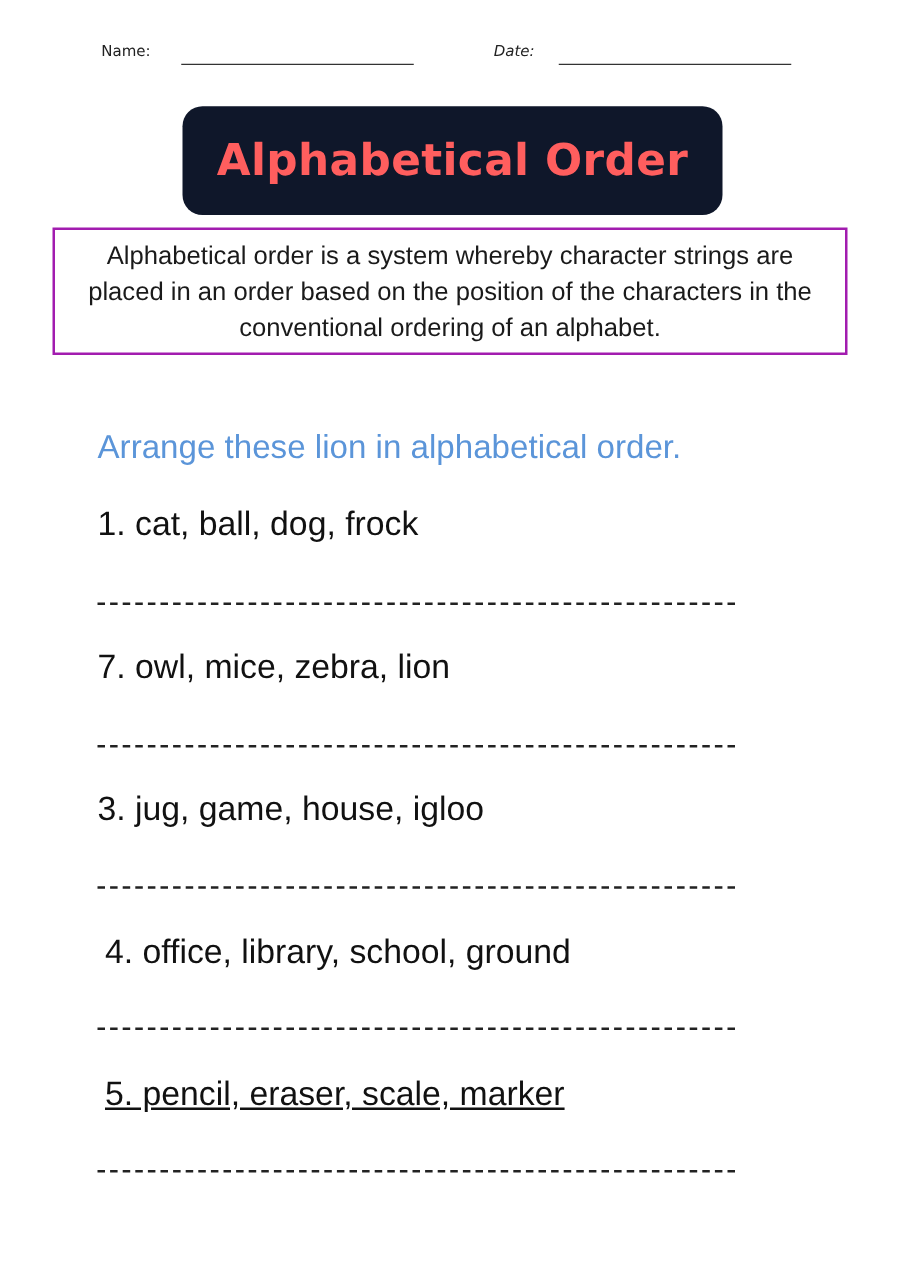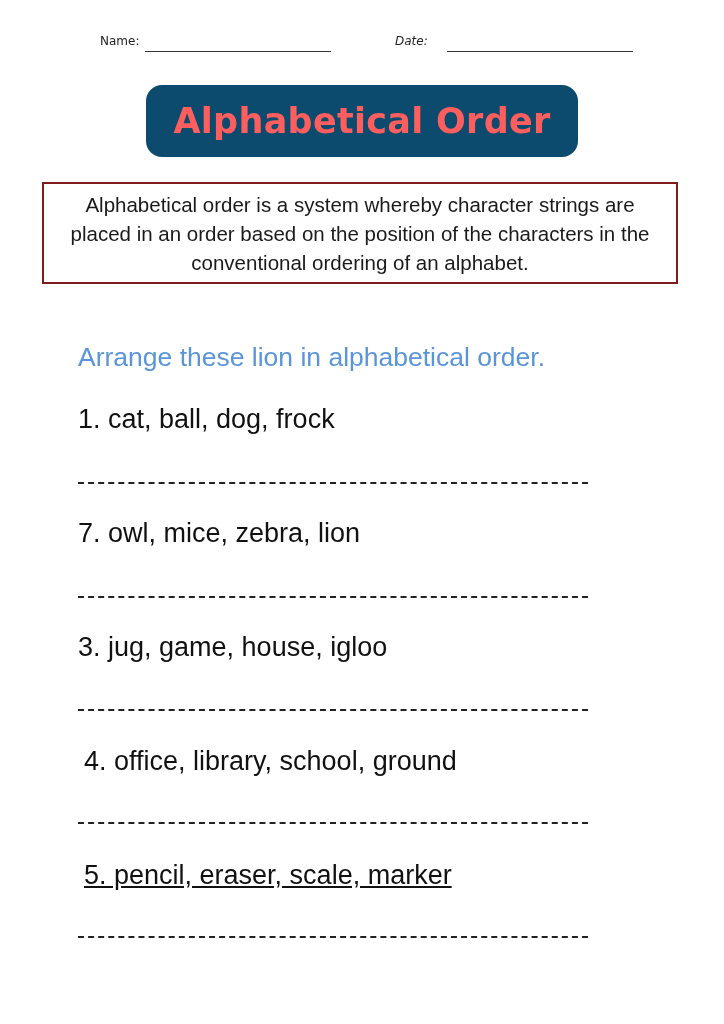--- a/index.html
+++ b/index.html
@@ -1,40 +1,40 @@
 <!DOCTYPE html>
 <html><head>
 <meta charset="utf-8">
 <style>
   html, body { margin: 0; padding: 0; background: #ffffff; }
   body { width: 724px; height: 1024px; position: relative; overflow: hidden;
          font-family: "DejaVu Sans", sans-serif; color: #111; }
   .hdr { position: absolute; top: 34px; font-size: 12px; color: #222; }
   .hdr-line { position: absolute; top: 51px; height: 0; border-top: 1px solid #333; }
-  .title-pill { position: absolute; left: 146px; top: 85px; width: 432px; height: 72px;
-                background: #0c4a6e; border-radius: 16px; display: flex;
+  .title-pill { position: absolute; left: 146px; top: 85px; width: 432px; height: 87px;
+                background: #0f172a; border-radius: 16px; display: flex;
                 align-items: center; justify-content: center; }
   .title-text { font-family: "DejaVu Sans", sans-serif; font-weight: bold;
                 font-size: 35px; color: #ff5e5e; letter-spacing: 0.3px; }
   .def-box { position: absolute; left: 42px; top: 182px; width: 636px; height: 102px;
-             border: 2px solid #7f1d1d; box-sizing: border-box; display: flex;
+             border: 2px solid #a21caf; box-sizing: border-box; display: flex;
              align-items: center; justify-content: center; text-align: center; }
   .def-text { font-family: "Liberation Sans", sans-serif; font-size: 20.5px;
               line-height: 29px; color: #1a1a1a; padding: 0 10px; }
   .instr { position: absolute; left: 78px; top: 342px; font-family: "Liberation Sans", sans-serif;
            font-size: 26.5px; color: #5b95d9; }
   .q { position: absolute; font-family: "Liberation Sans", sans-serif; font-size: 27px;
        color: #111; white-space: nowrap; }
   .ans { position: absolute; left: 78px; width: 510px; height: 0;
          border-top: 2px dashed #222; }
 </style>
 </head>
 <body>
 
-<span class="hdr" style="left:100px;">Name:</span>
+<span class="hdr" style="left:81px;">Name:</span>
 <div class="hdr-line" style="left:145px; width:186px;"></div>
 <span class="hdr" style="left:395px;font-style:italic;">Date:</span>
 <div class="hdr-line" style="left:447px; width:186px;"></div>
 
 <div class="title-pill">
   <span class="title-text">Alphabetical Order</span>
 </div>
 
 <div class="def-box">
   <span class="def-text">Alphabetical order is a system whereby character strings are placed in an order based on the position of the characters in the conventional ordering of an alphabet.</span>

